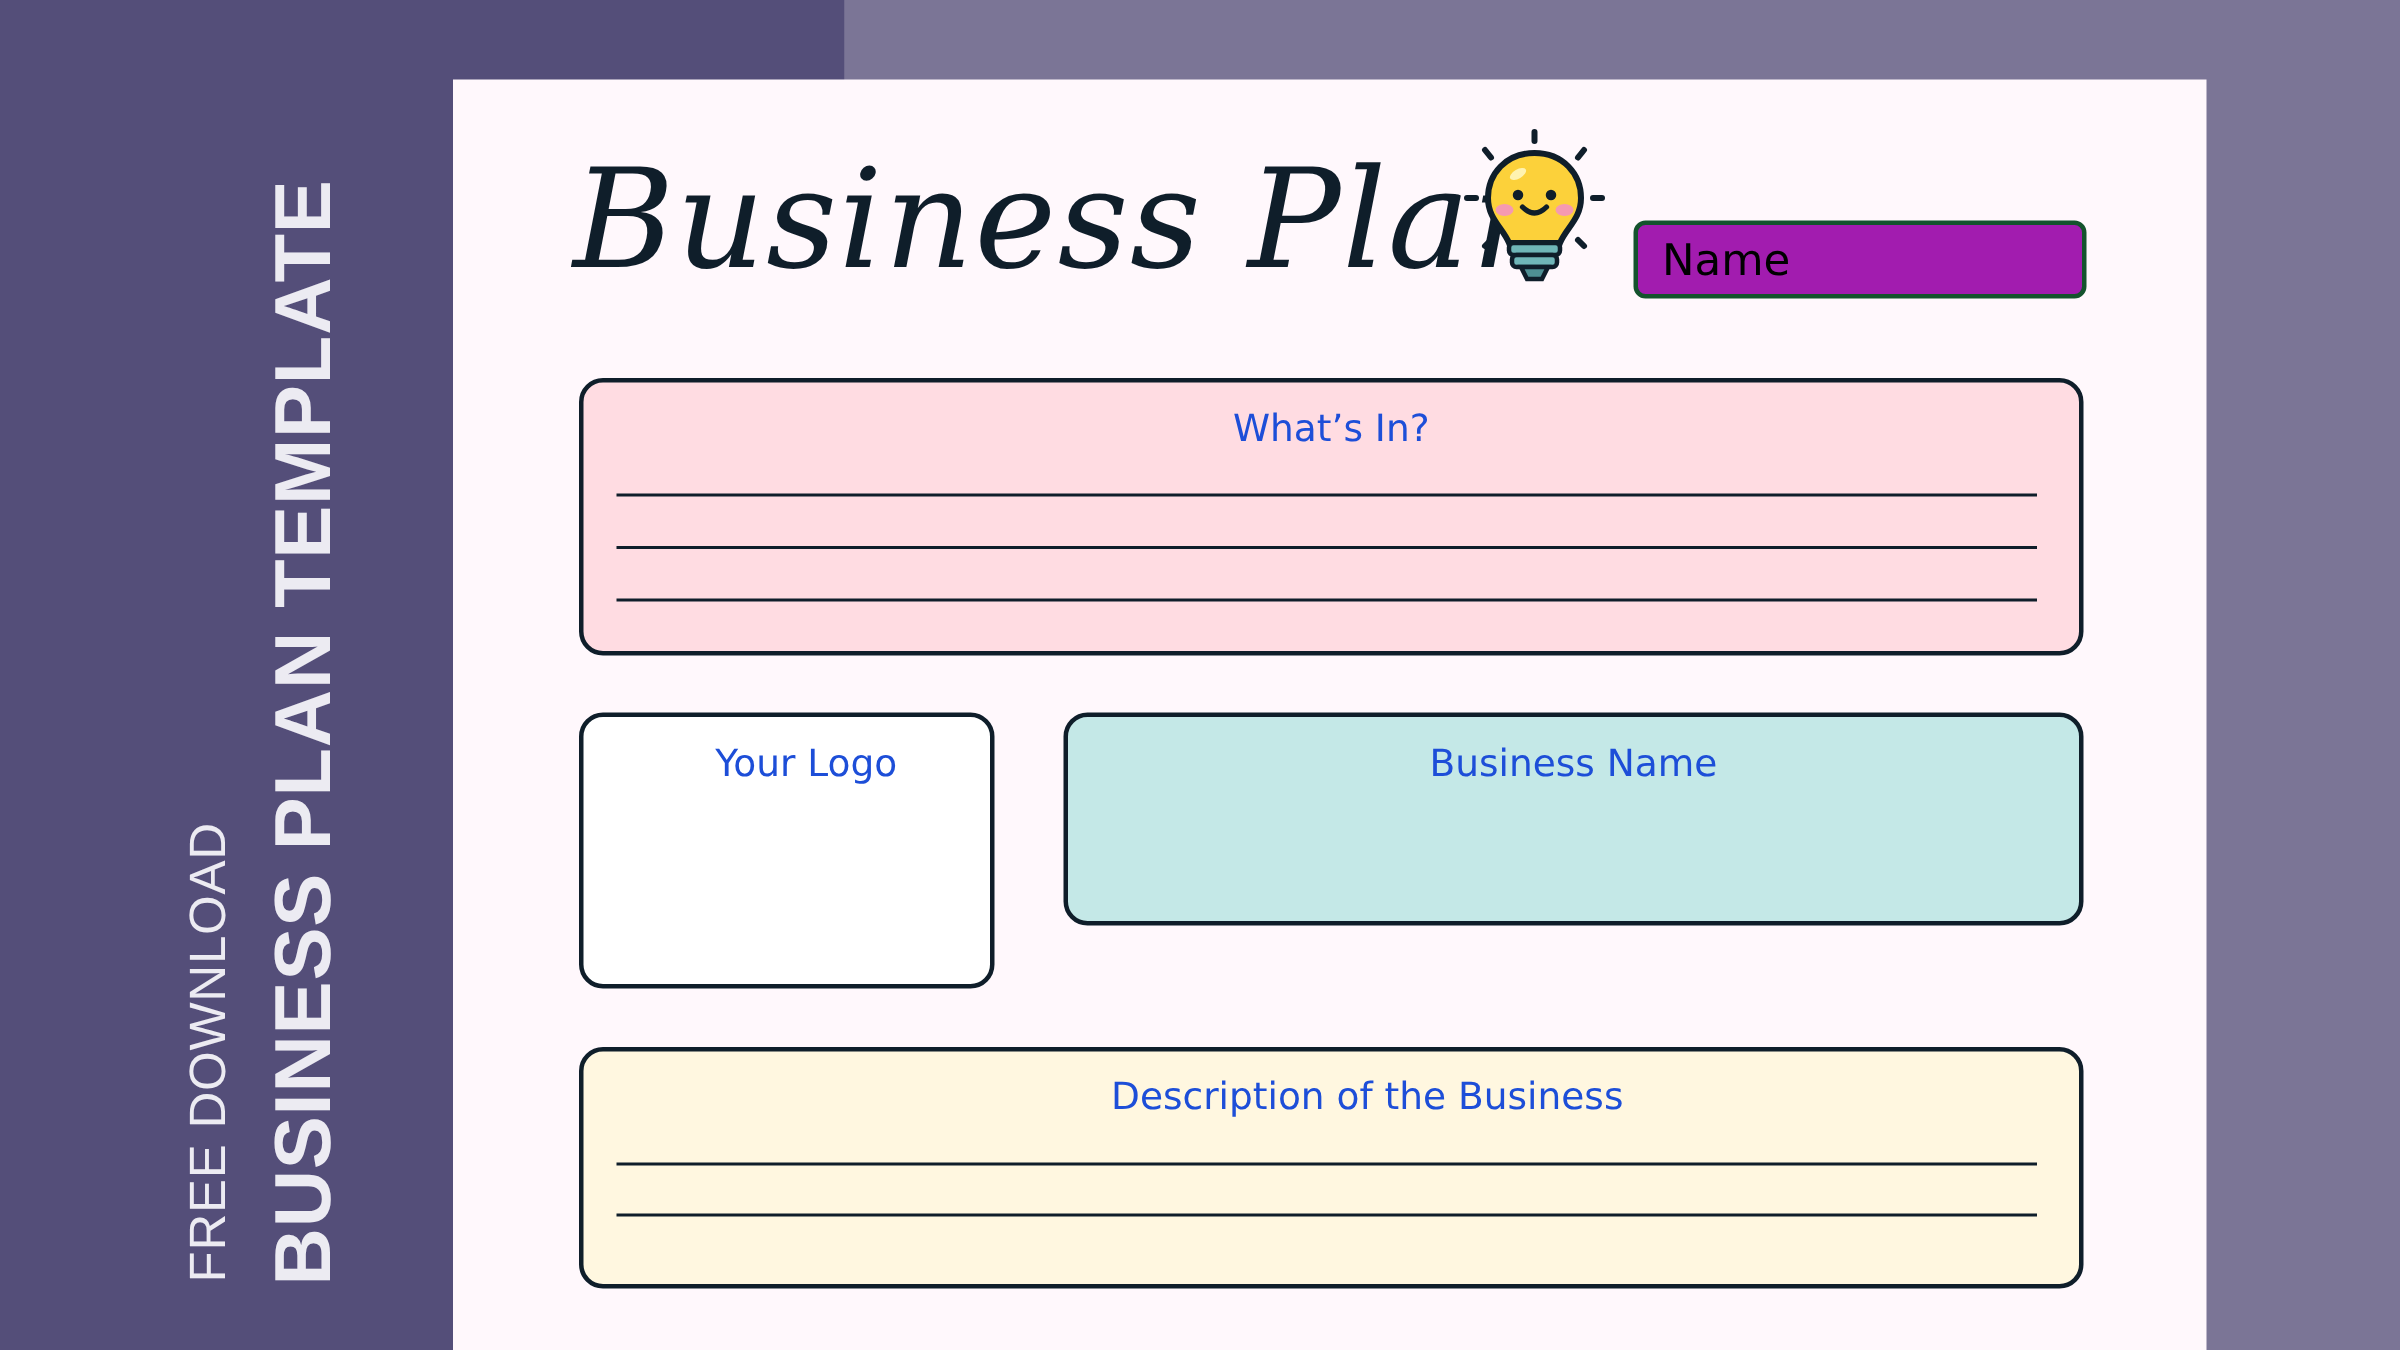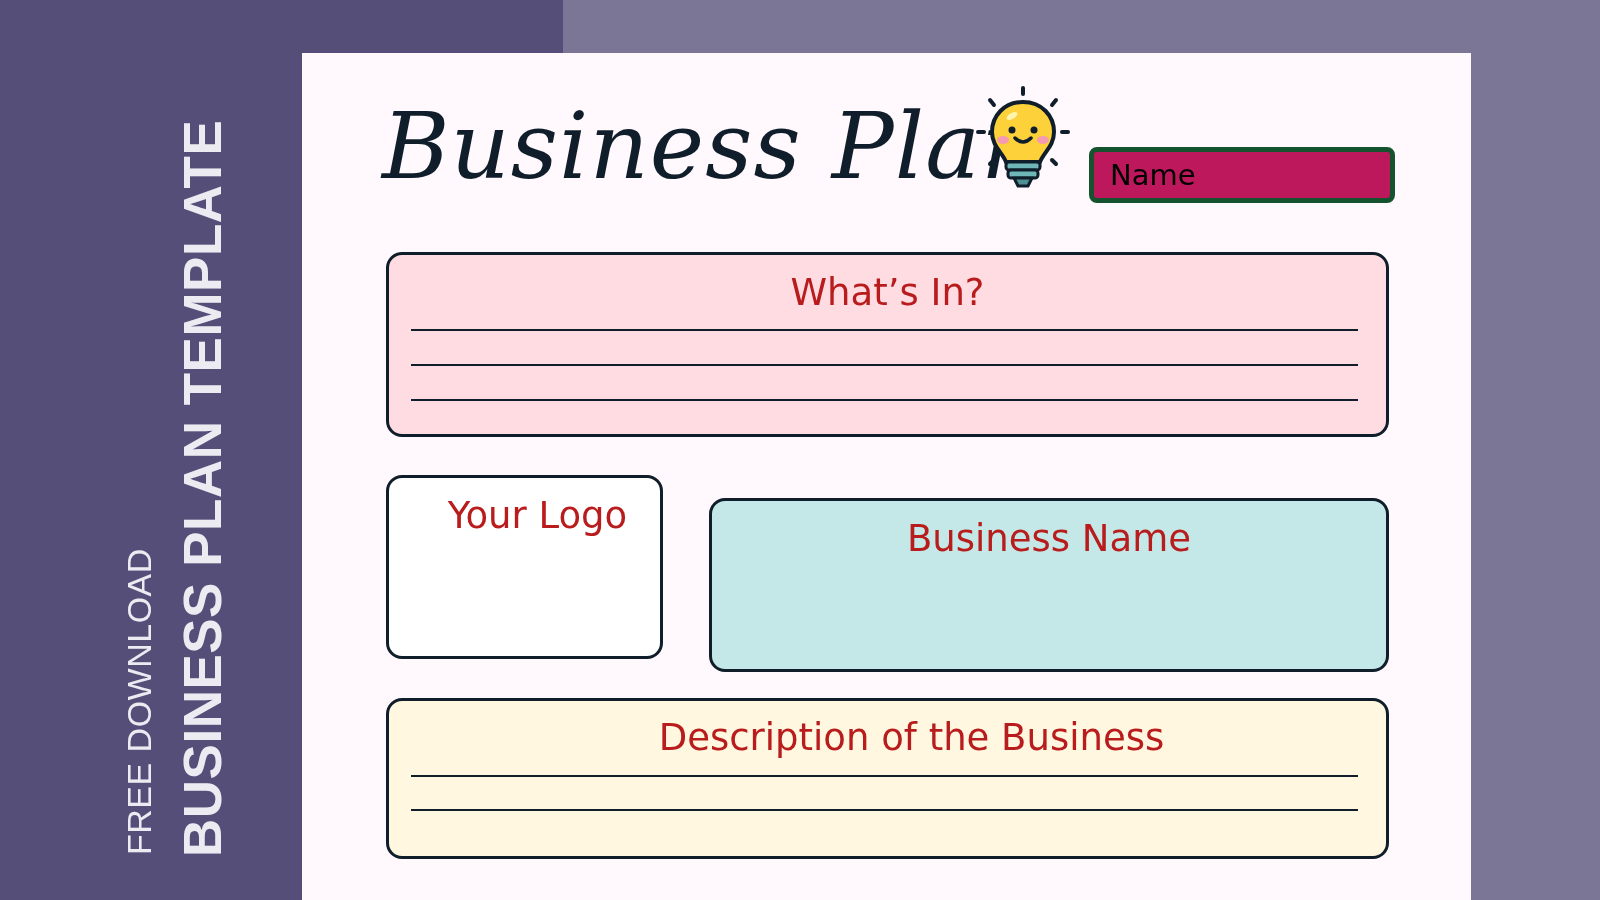--- a/index.html
+++ b/index.html
@@ -32,41 +32,41 @@
     background:#fff8fc;
   }
   .title {
     position:absolute; left:382px; top:82px; height:130px;
     font-family: "DejaVu Serif", serif; font-style:italic;
     font-size:92px; color:#0f1e2a; letter-spacing:1px; line-height:130px;
   }
   .bulb { position:absolute; left:972px; top:84px; width:102px; height:110px; }
   .name-box {
     position:absolute; left:1089px; top:147px; width:296px; height:46px;
-    border:5px solid #14532d; border-radius:8px; background:#be185d;
+    border:3px solid #14532d; border-radius:8px; background:#a21caf;
     box-sizing:content-box;
   }
   .name-box span {
     position:absolute; left:16px; top:6px; font-size:29px; color:#000;
     font-family: "DejaVu Sans", sans-serif;
   }
   .box {
     position:absolute; border:3px solid #0f1e2a; border-radius:16px; box-sizing:border-box;
   }
   .box .label {
     position:absolute; left:0; right:0; text-align:center;
-    font-size:37px; color:#b91c1c;
+    font-size:25px; color:#1d4ed8;
     font-family: "DejaVu Sans", sans-serif;
   }
   .box .rule {
     position:absolute; left:22px; right:28px; height:0; border-top:2px solid #0f1e2a;
   }
   .pink { left:386px; top:252px; width:1003px; height:185px; background:#ffdce2; }
   .logo { left:386px; top:475px; width:277px; height:184px; background:#ffffff; }
-  .teal { left:709px; top:498px; width:680px; height:174px; background:#c4e8e7; }
+  .teal { left:709px; top:475px; width:680px; height:142px; background:#c4e8e7; }
   .cream { left:386px; top:698px; width:1003px; height:161px; background:#fff7e0; }
 </style>
 </head>
 <body>
 
 <div class="bg-left"></div>
 <div class="bg-right"></div>
 
 <div class="side-text">
   <div class="vert small">FREE DOWNLOAD</div>

